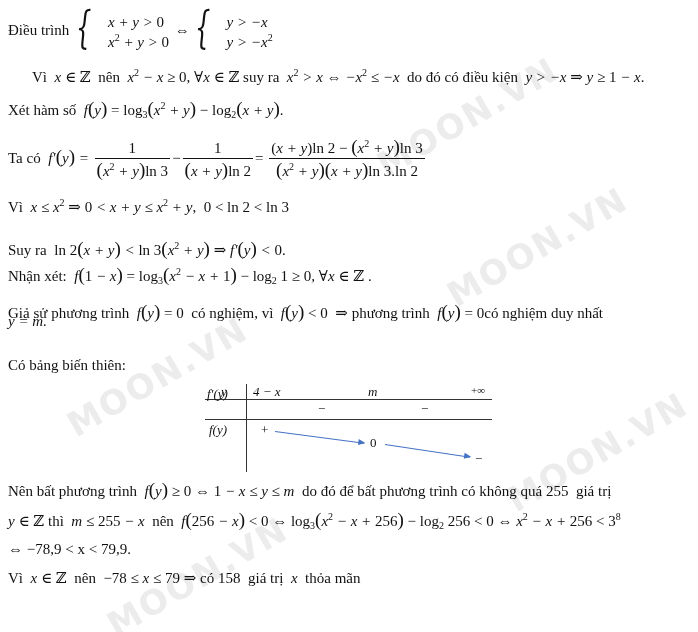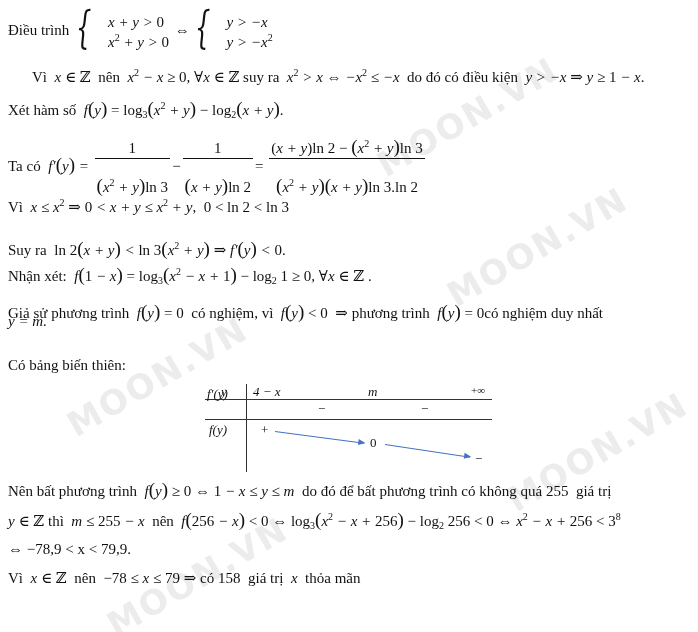--- a/index.html
+++ b/index.html
@@ -9,21 +9,21 @@
   .m { font-style: italic; }
   .u { font-style: normal; }
   sup { font-size: 10px; vertical-align: 6px; line-height: 0; }
   sub { font-size: 10px; vertical-align: -3px; line-height: 0; }
   .sys { display: inline-block; vertical-align: middle; position: relative; padding-left: 10px; }
   .sys .brace { position: absolute; left: -1px; top: -6px; font-size: 44px; line-height: 44px;
                 font-family: "DejaVu Serif", serif; font-weight: 100; transform: scaleX(0.55); transform-origin: left; }
   .sys .row { display: block; line-height: 20px; margin-left: 21px; }
   .frac { display: inline-block; vertical-align: middle; text-align: center; margin: 0 2px; }
   .frac .num { display: block; padding: 0 2px 1px; border-bottom: 1px solid #111; line-height: 18px; }
-  .frac .den { display: block; padding: 17px 2px 0; line-height: 20px; }
+  .frac .den { display: block; padding: 1px 2px 0; line-height: 20px; }
   .big { font-size: 19px; }
   .wm { position: absolute; font-family: "DejaVu Sans", sans-serif; font-weight: bold;
         font-size: 34px; color: #ececec; letter-spacing: 2px; transform: rotate(-30deg);
         transform-origin: left top; z-index: 0; user-select: none; }
   .content { position: relative; z-index: 1; }
   
   .vtable { position: absolute; left: 205px; top: 384px; width: 287px; height: 88px; font-size: 13px; }
   .vtable .hline { position: absolute; left: 0; width: 287px; height: 1px; background: #333; }
   .vtable .vline { position: absolute; left: 41px; top: 0; width: 1px; height: 88px; background: #333; }
   .vtable .cell { position: absolute; white-space: nowrap; }

